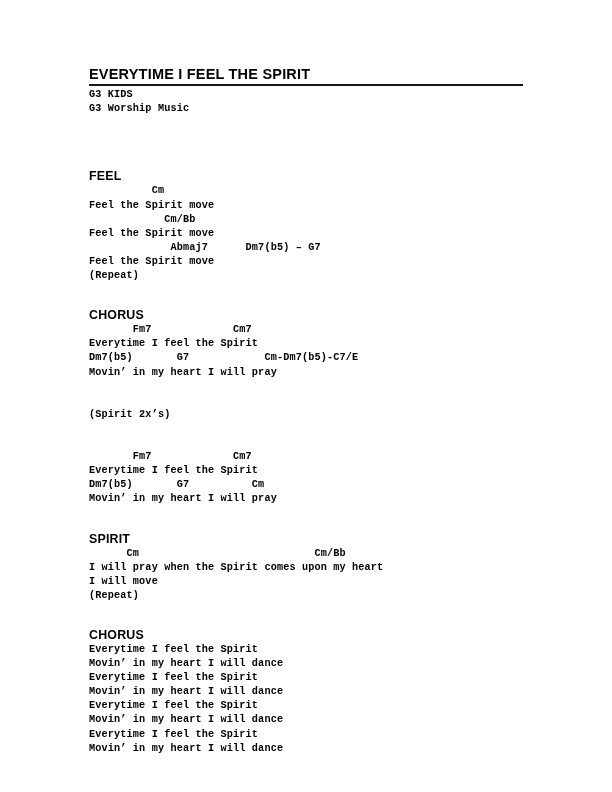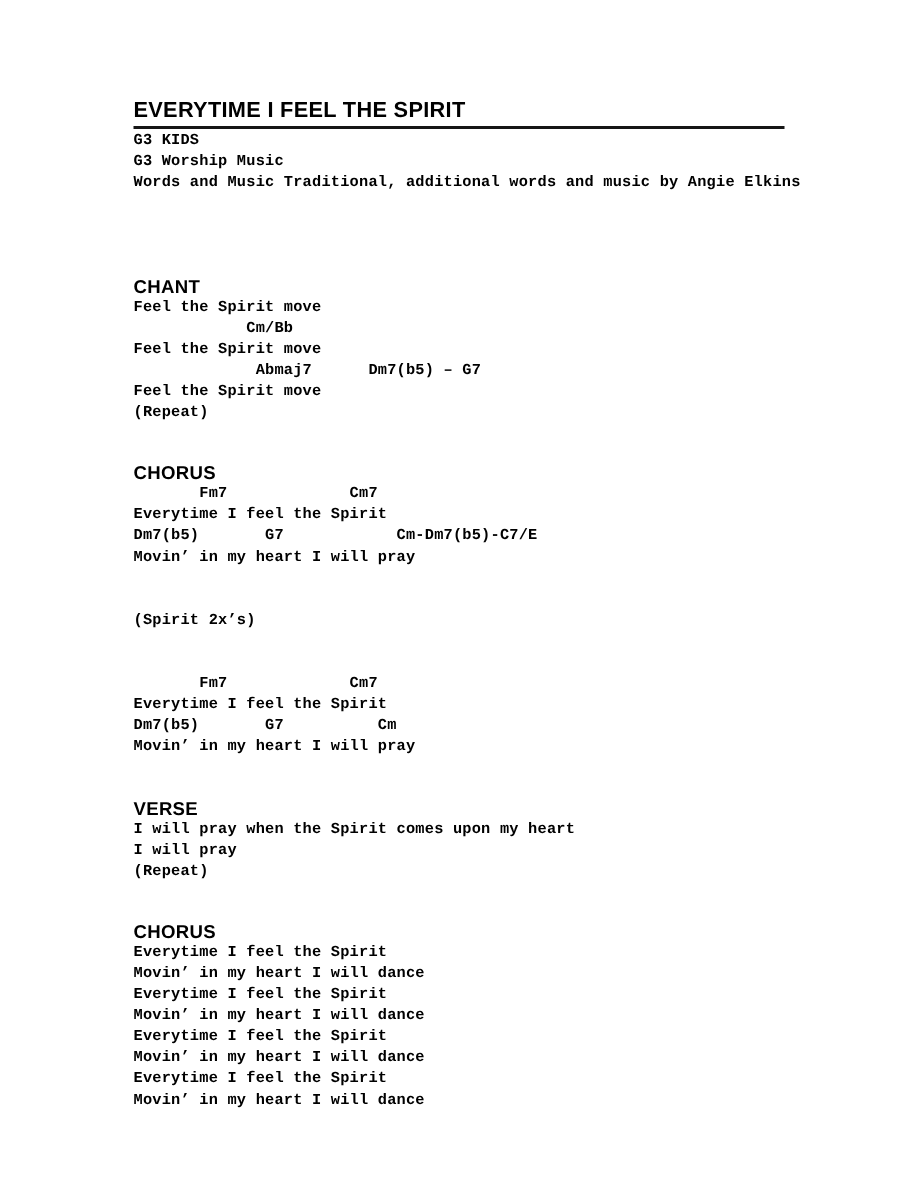--- a/index.html
+++ b/index.html
@@ -87,32 +87,32 @@
 <div class="page">
   <div class="content">
 
     <h1 class="doc-title">EVERYTIME I FEEL THE SPIRIT</h1>
 
     <hr class="title-rule">
 
     <div class="block">
       <p class="line">G3 KIDS</p>
       <p class="line">G3 Worship Music</p>
-      <p class="line">Words and Music Traditional, additional words and music by Angie Elkins</p>
     </div>
 
     <p class="line blank"></p>
     <p class="line blank"></p>
 
 
     <p class="line blank"></p>
     <p class="line spacer-sm"></p>
 
     <div class="block">
-      <p class="section-head">CHANT</p>
+      <p class="section-head">FEEL</p>
+      <p class="line chord">          Cm</p>
       <p class="line">Feel the Spirit move</p>
       <p class="line chord">            Cm/Bb</p>
       <p class="line">Feel the Spirit move</p>
       <p class="line chord">             Abmaj7      Dm7(b5) – G7</p>
       <p class="line">Feel the Spirit move</p>
       <p class="line">(Repeat)</p>
     </div>
 
     <p class="line blank"></p>
     <p class="line spacer-sm"></p>
@@ -131,23 +131,24 @@
       <p class="line chord">       Fm7             Cm7</p>
       <p class="line">Everytime I feel the Spirit</p>
       <p class="line chord">Dm7(b5)       G7          Cm</p>
       <p class="line">Movin’ in my heart I will pray</p>
     </div>
 
     <p class="line blank"></p>
     <p class="line spacer-sm"></p>
 
     <div class="block">
-      <p class="section-head">VERSE</p>
+      <p class="section-head">SPIRIT</p>
+      <p class="line chord">      Cm                            Cm/Bb</p>
       <p class="line">I will pray when the Spirit comes upon my heart</p>
-      <p class="line">I will pray</p>
+      <p class="line">I will move</p>
       <p class="line">(Repeat)</p>
     </div>
 
     <p class="line blank"></p>
     <p class="line spacer-sm"></p>
 
     <div class="block">
       <p class="section-head">CHORUS</p>
       <p class="line">Everytime I feel the Spirit</p>
       <p class="line">Movin’ in my heart I will dance</p>

